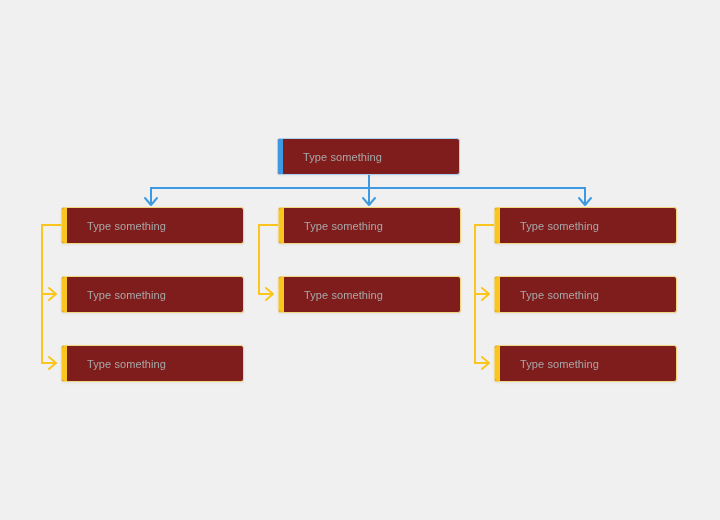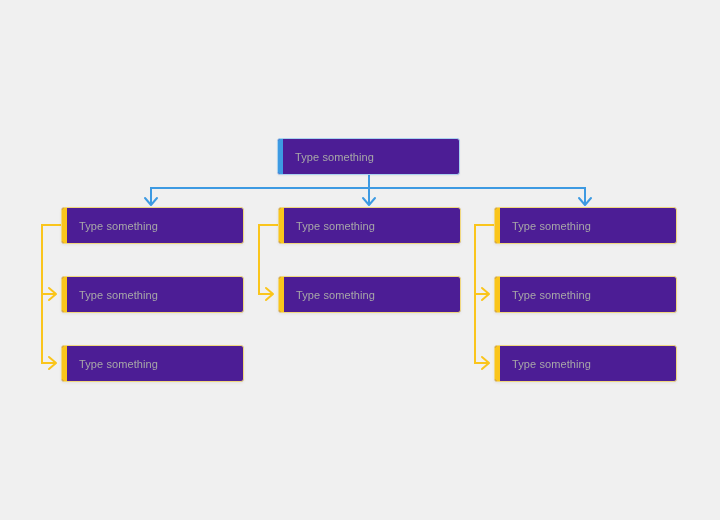--- a/index.html
+++ b/index.html
@@ -26,23 +26,24 @@
     width: 720px;
     height: 520px;
     pointer-events: none;
   }
 
   
   .node {
     position: absolute;
     box-sizing: border-box;
     display: flex;
-    background: #4c1d95;
+    background: #7f1d1d;
     border-radius: 3px;
     overflow: hidden;
+    gap: 8px;
   }
   .node .accent {
     flex: 0 0 auto;
     align-self: stretch;
     width: 5px;
   }
   .node .field {
     flex: 1 1 auto;
     align-self: stretch;
     display: flex;

